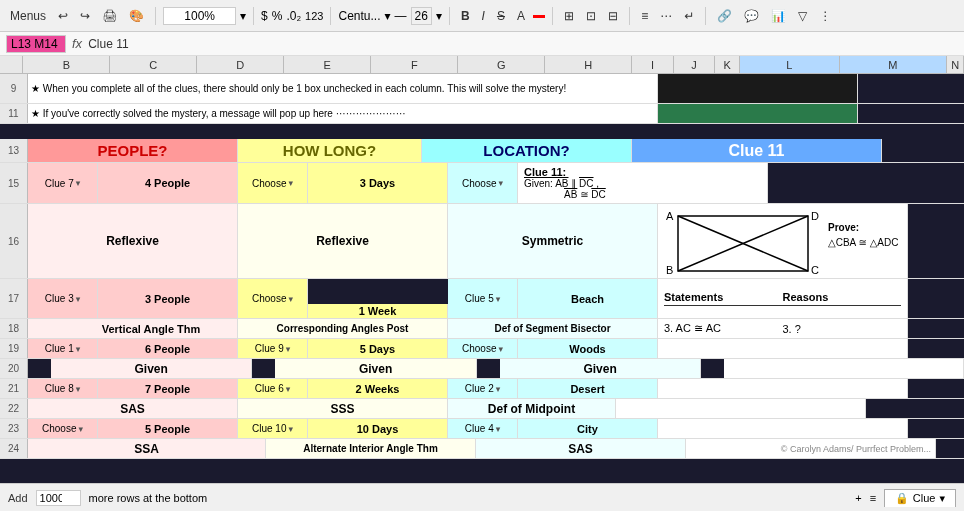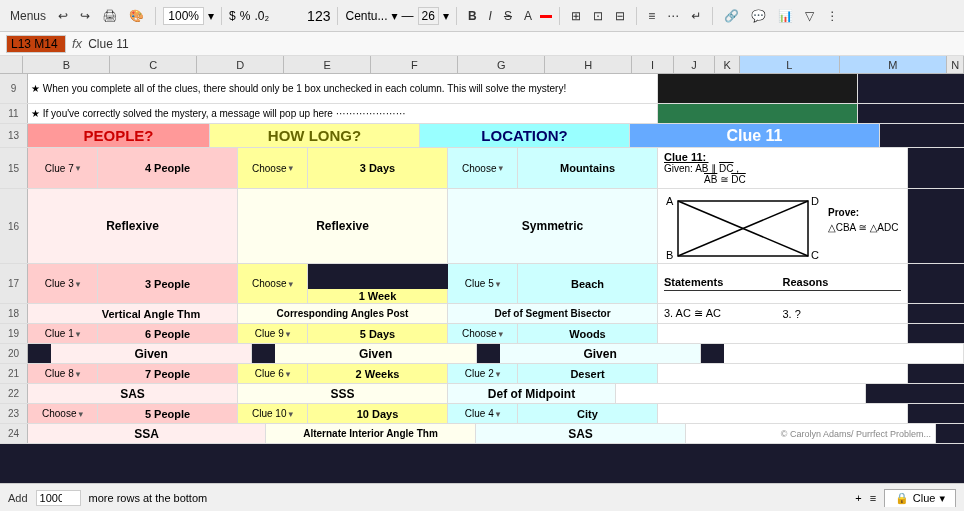--- a/index.html
+++ b/index.html
@@ -32,42 +32,42 @@
       color: #333;
     }
     .toolbar-divider {
       width: 1px;
       height: 18px;
       background: #ccc;
       margin: 0 3px;
     }
     .zoom-display {
       border: 1px solid #ccc;
-      padding: 1px 4px;
+      padding: 1px 20px;
       font-size: 12px;
       background: white;
     }
 
     
     .formula-bar {
       background: #f8f8f8;
       height: 24px;
       display: flex;
       align-items: center;
       border-bottom: 1px solid #ddd;
       font-size: 12px;
       padding: 0 6px;
       gap: 6px;
     }
     .cell-ref {
       width: 60px;
       border: 1px solid #ccc;
       padding: 1px 4px;
       font-size: 12px;
-      background: #c2410c;
+      background: #ec4899;
     }
     .formula-fx {
       font-style: italic;
       color: #555;
       font-size: 13px;
     }
     .formula-content {
       flex: 1;
       font-size: 12px;
       color: #333;
@@ -204,21 +204,21 @@
   <button class="toolbar-btn">↪</button>
   <button class="toolbar-btn">🖨</button>
   <button class="toolbar-btn">🎨</button>
   <div class="toolbar-divider"></div>
   <span class="zoom-display">100%</span>
   <span>▾</span>
   <div class="toolbar-divider"></div>
   <span style="font-size:12px; cursor:pointer;">$</span>
   <span style="font-size:12px; cursor:pointer;">%</span>
   <span style="font-size:12px; cursor:pointer;">.0₂</span>
-  <span style="font-size:14px;margin-left:34px;">123</span>
+  <span style="font-size:11px;">123</span>
   <div class="toolbar-divider"></div>
   <span style="font-size:12px; cursor:pointer;">Centu...</span>
   <span>▾</span>
   <span>—</span>
   <span style="font-size:12px; border:1px solid #ccc; padding:1px 3px; cursor:pointer;">26</span>
   <span>▾</span>
   <div class="toolbar-divider"></div>
   <button class="toolbar-btn" style="font-weight:bold;">B</button>
   <button class="toolbar-btn" style="font-style:italic;">I</button>
   <button class="toolbar-btn" style="text-decoration:line-through;">S</button>
@@ -272,24 +272,24 @@
       <div class="cell" style="width:630px; justify-content:flex-start; font-size:10px; background:white;">★ When you complete all of the clues, there should only be 1 box unchecked in each column. This will solve the mystery!</div>
       <div class="cell" style="width:200px; background:#1a1a1a;"></div>
     </div>
 
     <div class="grid-row" style="min-height:20px;">
       <div class="row-num">11</div>
       <div class="cell" style="width:630px; justify-content:flex-start; font-size:10px; background:white;">★ If you've correctly solved the mystery, a message will pop up here ·····················</div>
       <div class="cell" style="width:200px; background:#2a7a4a;"></div>
     </div>
 
-    <div class="grid-row" style="min-height:24px;">
+    <div class="grid-row" style="min-height:24px;margin-top:15px;">
       <div class="row-num">13</div>
-      <div class="cell header-people" style="width:182px; font-size:15px;">PEOPLE?</div>
-      <div class="cell header-howlong" style="width:210px; font-size:15px;">HOW LONG?</div>
+      <div class="cell header-people" style="width:210px; font-size:15px;">PEOPLE?</div>
+      <div class="cell header-howlong" style="width:184px; font-size:15px;">HOW LONG?</div>
       <div class="cell header-location" style="width:210px; font-size:15px;">LOCATION?</div>
 
       <div class="cell" style="width:250px; background:#66aaff; color:white; font-size:16px; font-weight:bold;">Clue 11</div>
     </div>
 
     <div class="grid-row" style="min-height:20px;">
       <div class="row-num">15</div>
       <div class="cell pink-row" style="width:70px; font-size:10px;">
         <span>Clue 7</span>
         <span class="dropdown-indicator">▾</span>
@@ -297,21 +297,20 @@
       <div class="cell pink-row" style="width:140px; font-weight:bold;">4 People</div>
       <div class="cell yellow-row" style="width:70px; font-size:10px;">
         <span>Choose</span>
         <span class="dropdown-indicator">▾</span>
       </div>
       <div class="cell yellow-row" style="width:140px; font-weight:bold;">3 Days</div>
       <div class="cell cyan-row" style="width:70px; font-size:10px;">
         <span>Choose</span>
         <span class="dropdown-indicator">▾</span>
       </div>
-      <div class="cell cyan-row" style="width:140px; font-weight:bold;">Mountains</div>
 
       <div class="cell" style="width:250px; background:white; font-size:10px; flex-direction:column; align-items:flex-start; padding:3px 6px;">
         <span style="font-weight:bold; text-decoration:underline; font-size:11px;">Clue 11:</span>
         <span style="font-size:10px;">
           <span>Given: </span>
           <span style="text-decoration:overline;">AB</span>
           <span> ∥ </span>
           <span style="text-decoration:overline;">DC</span>
           <span>,</span>
         </span>

